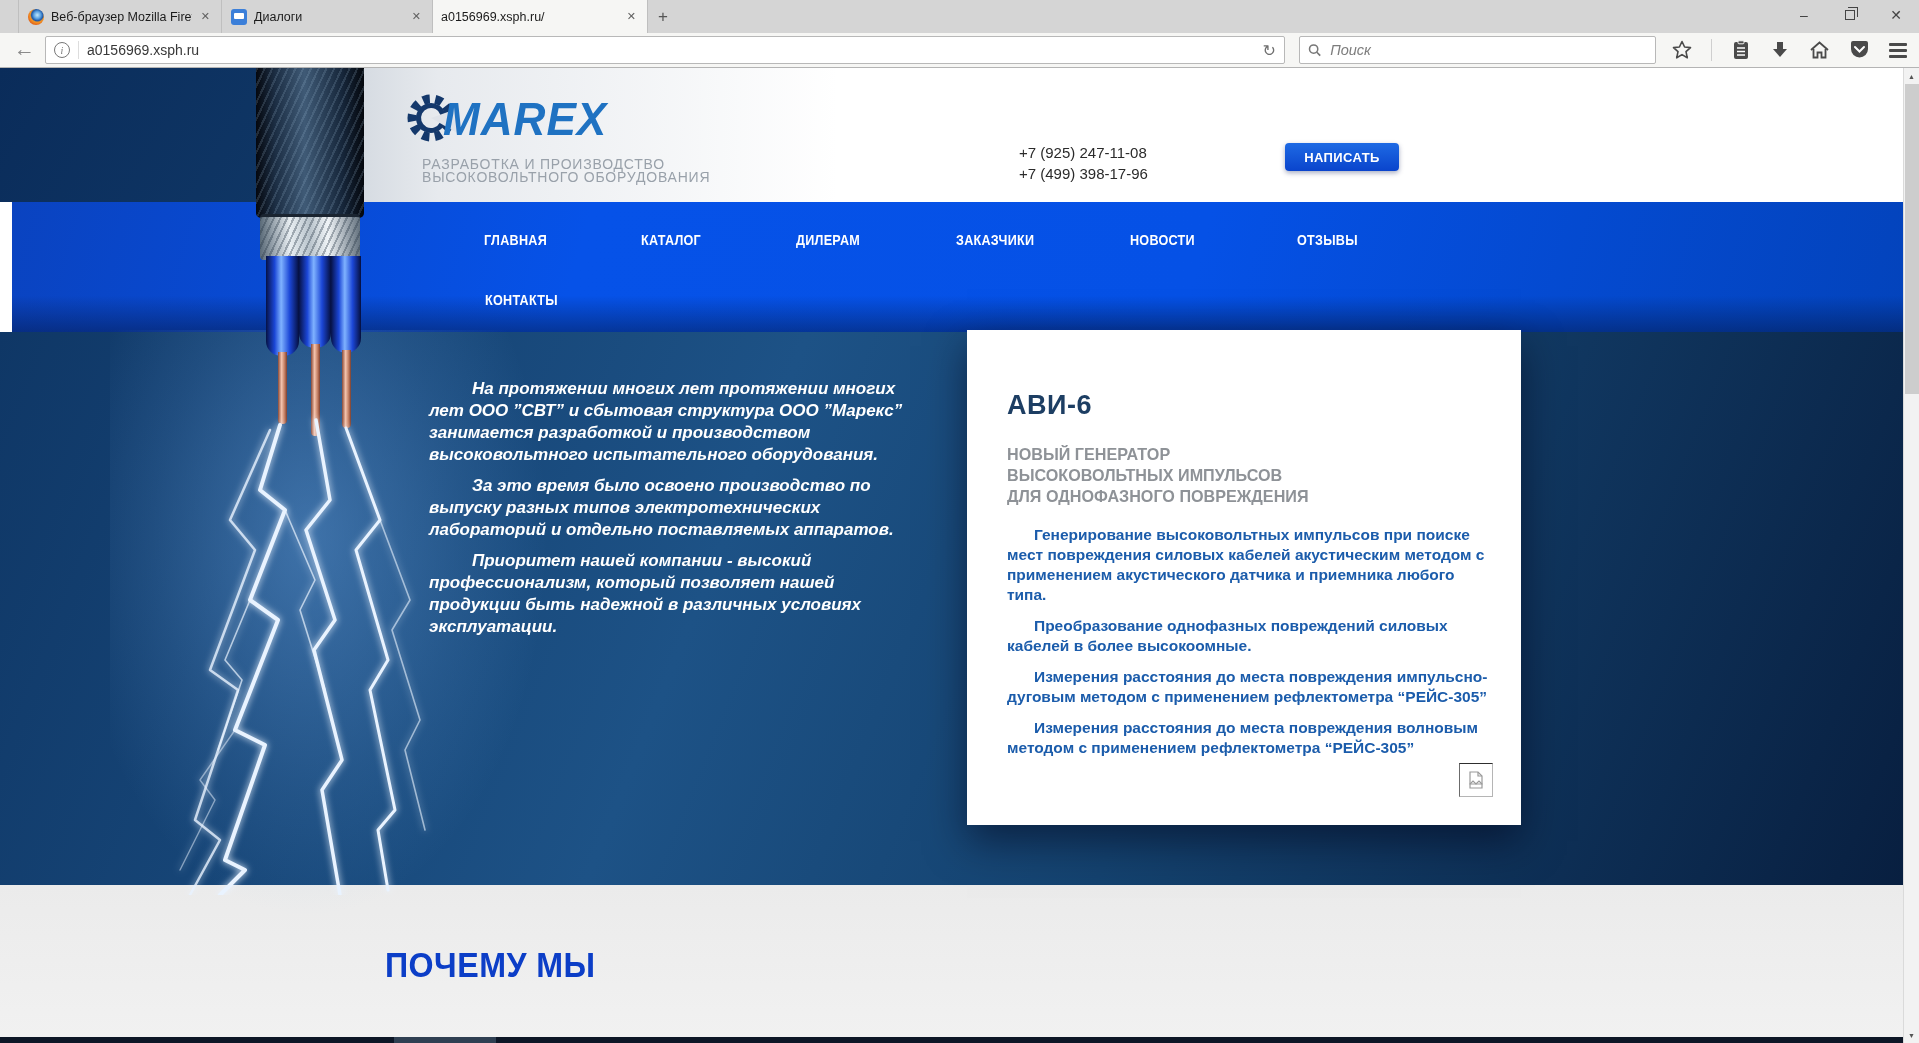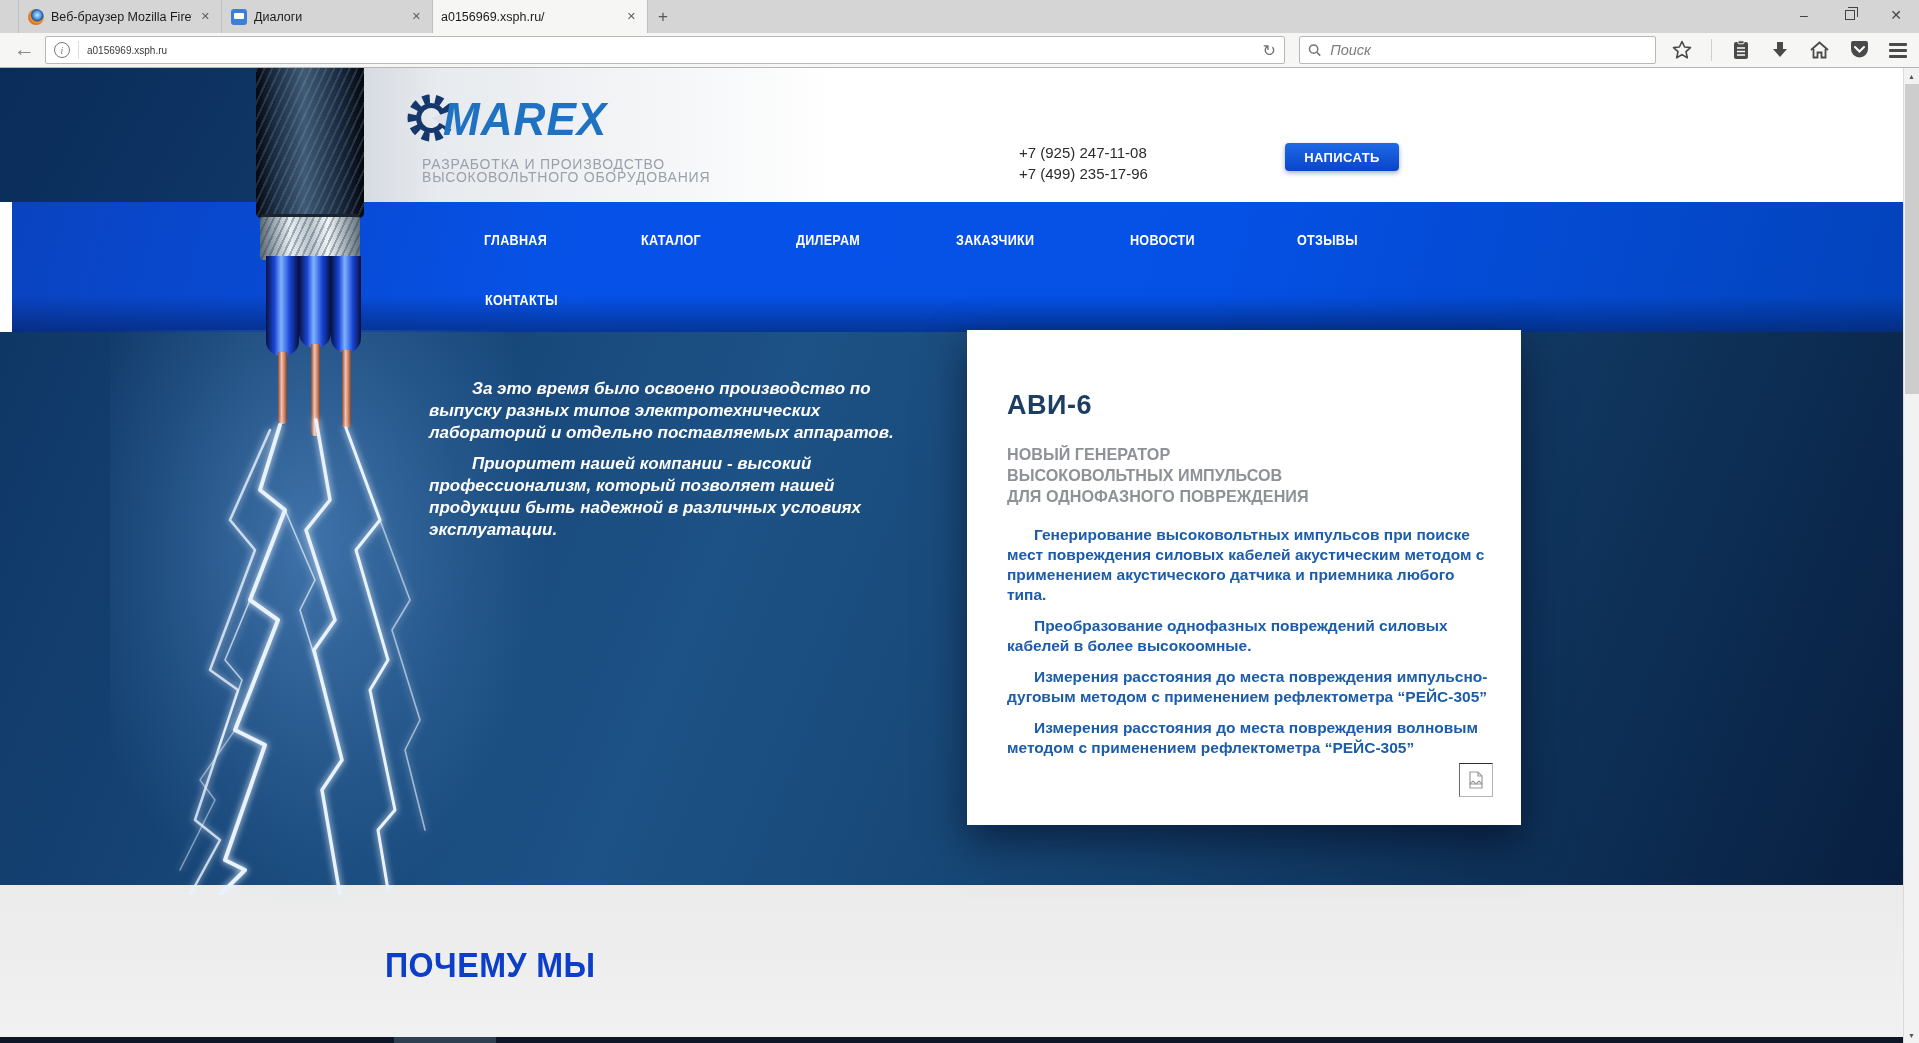--- a/index.html
+++ b/index.html
@@ -33,21 +33,21 @@
 
   .toolbar { position:absolute; top:33px; left:0; width:1919px; height:35px; background:#f6f6f4;
              border-bottom:1px solid #b4b4b4; display:flex; align-items:center; padding:0 12px; z-index:20; }
   .back-btn { font-size:21px; font-weight:bold; color:#8a8a8a; padding:0 10px 3px 2px; }
   .urlbar { height:28px; flex:0 0 1240px; background:#fff; border:1px solid #b8b8b8; border-radius:2px;
             display:flex; align-items:center; padding:0 8px; gap:8px; }
   .info-circle { width:16px; height:16px; border:1.5px solid #777; border-radius:50%;
                  display:flex; align-items:center; justify-content:center;
                  font-size:10px; font-style:italic; color:#777; font-family:"Liberation Serif",serif; }
   .url-sep { width:1px; height:18px; background:#ddd; }
-  .url-text { font-size:10px; color:#383838; }
+  .url-text { font-size:14px; color:#383838; }
   .url-spacer { flex:1; }
   .reload { font-size:16px; color:#6f6f6f; }
   .searchbar { height:28px; width:368px; margin-left:14px; background:#fff; border:1px solid #b8b8b8;
                border-radius:2px; display:flex; align-items:center; padding:0 8px; gap:7px; }
   .searchbar input { border:none; outline:none; width:100%; font-size:14.5px;
                      font-family:"Liberation Sans",sans-serif; background:transparent; }
   .searchbar input::placeholder { font-style:italic; color:#7d7d7d; }
   .tb-icons { display:flex; align-items:center; margin-left:16px; gap:19px; }
   .tb-sep { width:1px; height:22px; background:#cfcfcf; }
   .hamburger { display:flex; flex-direction:column; gap:3px; }
@@ -229,38 +229,39 @@
     <polygon points="28,32 56,22 56,48" fill="#dfe3e9"></polygon>
   </svg>
   <span class="brand">MAREX</span>
 </div>
 <div class="tagline">
   <div>РАЗРАБОТКА И ПРОИЗВОДСТВО</div>
   <div>ВЫСОКОВОЛЬТНОГО ОБОРУДОВАНИЯ</div>
 </div>
 <div class="phones">
   <div>+7 (925) 247-11-08</div>
-  <div>+7 (499) 235-17-96</div>
+  <div>+7 (499) 398-17-96</div>
 </div>
 <button class="cta">НАПИСАТЬ</button>
 
 <nav class="navband">
   <a class="nav-link" style="left:472px; top:30px;">ГЛАВНАЯ</a>
   <a class="nav-link" style="left:629px; top:30px;">КАТАЛОГ</a>
   <a class="nav-link" style="left:784px; top:30px;">ДИЛЕРАМ</a>
   <a class="nav-link" style="left:944px; top:30px;">ЗАКАЗЧИКИ</a>
   <a class="nav-link" style="left:1118px; top:30px;">НОВОСТИ</a>
   <a class="nav-link" style="left:1285px; top:30px;">ОТЗЫВЫ</a>
   <a class="nav-link" style="left:473px; top:90px;">КОНТАКТЫ</a>
 </nav>
 
 <div class="body-section"></div>
 <div class="glow"></div>
 
 <div class="intro">
+  <p>На протяжении многих лет протяжении многих лет ООО ”СВТ” и сбытовая структура ООО ”Марекс” занимается разработкой и производством высоковольтного испытательного оборудования.</p>
   <p>За это время было освоено производство по выпуску разных типов электротехнических лабораторий и отдельно поставляемых аппаратов.</p>
   <p>Приоритет нашей компании - высокий профессионализм, который позволяет нашей продукции быть надежной в различных условиях эксплуатации.</p>
 </div>
 
 <div class="card">
   <h2>АВИ-6</h2>
   <div class="card-sub">
     <div>НОВЫЙ ГЕНЕРАТОР</div>
     <div>ВЫСОКОВОЛЬТНЫХ ИМПУЛЬСОВ</div>
     <div>ДЛЯ ОДНОФАЗНОГО ПОВРЕЖДЕНИЯ</div>

